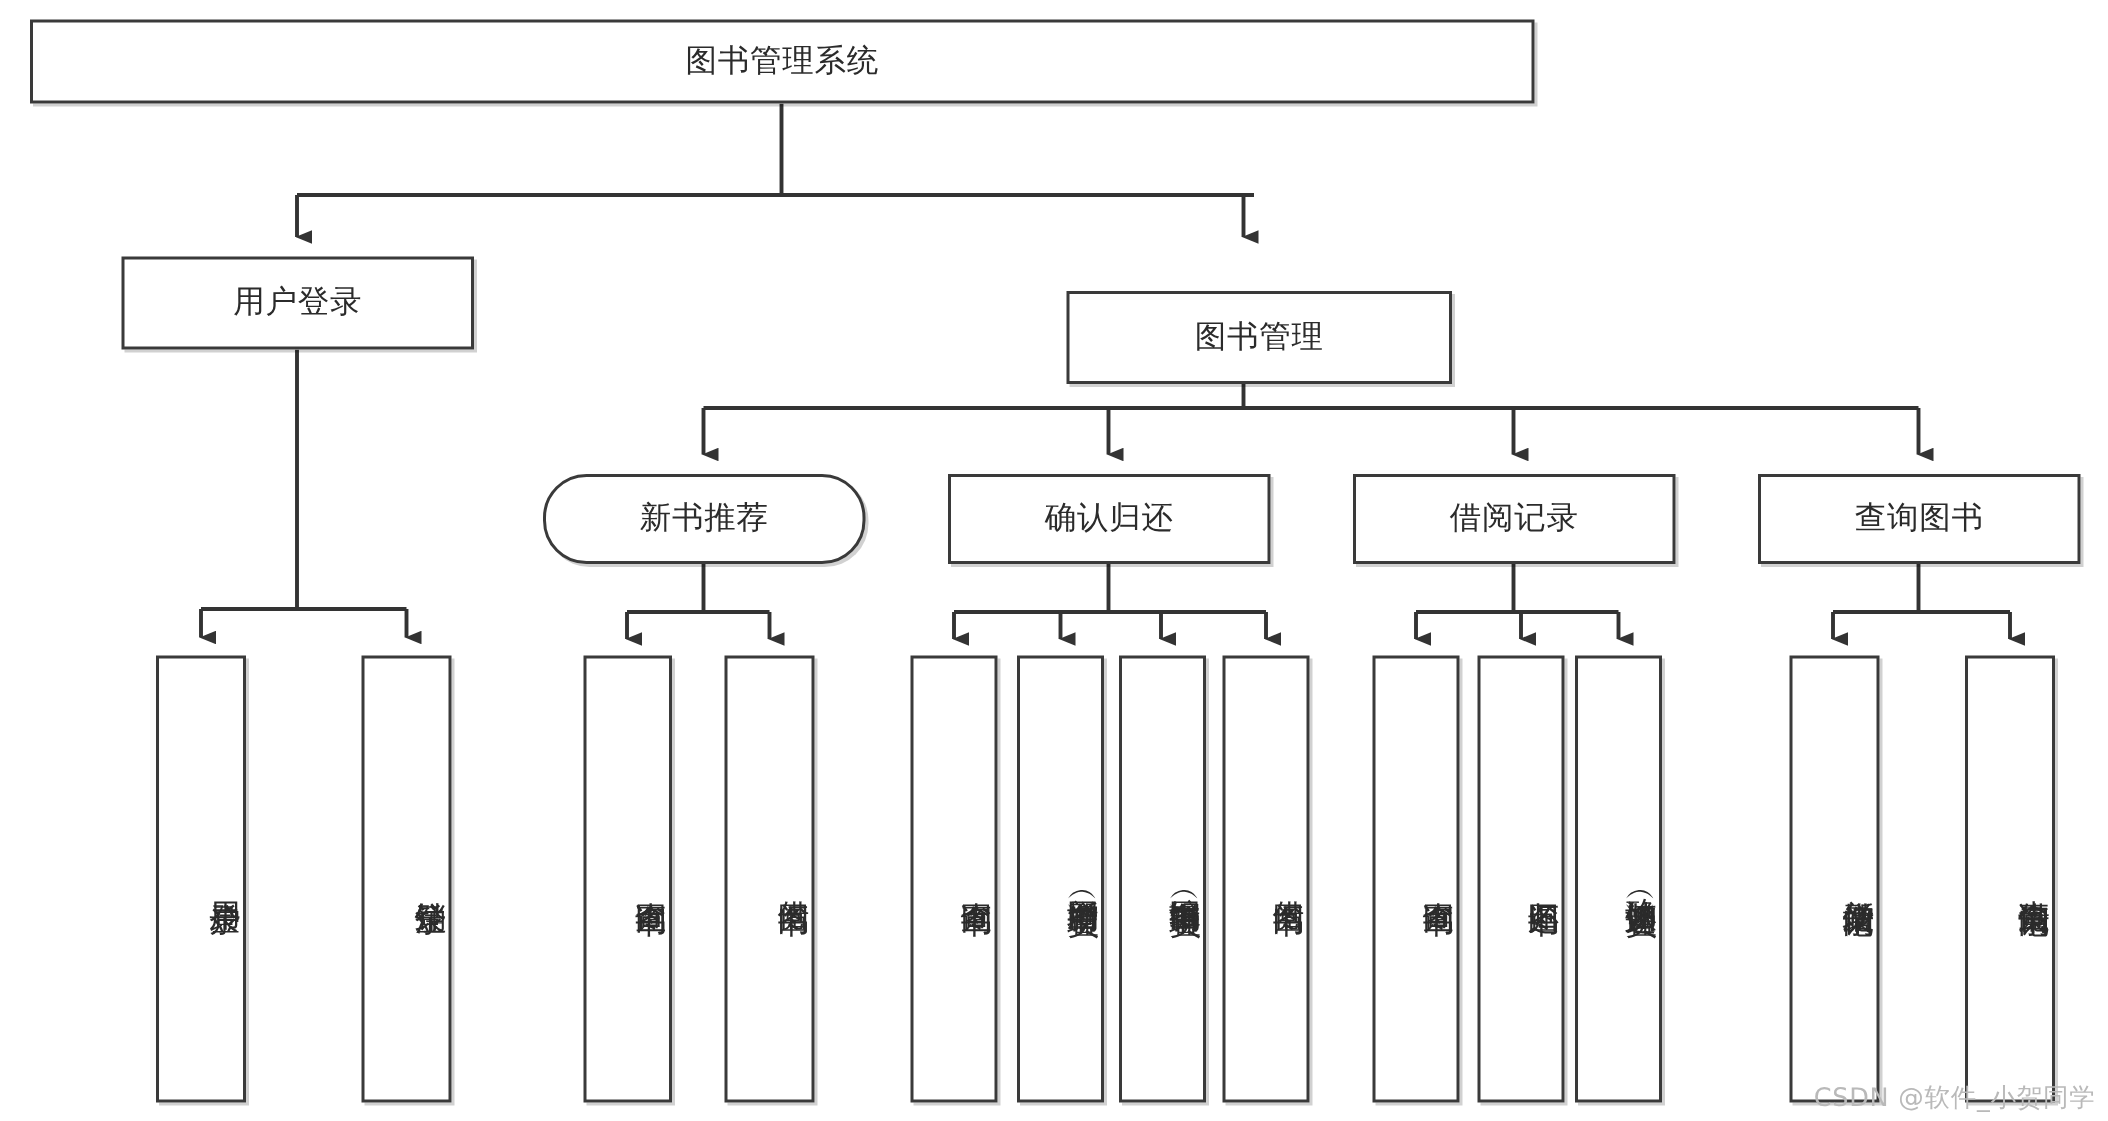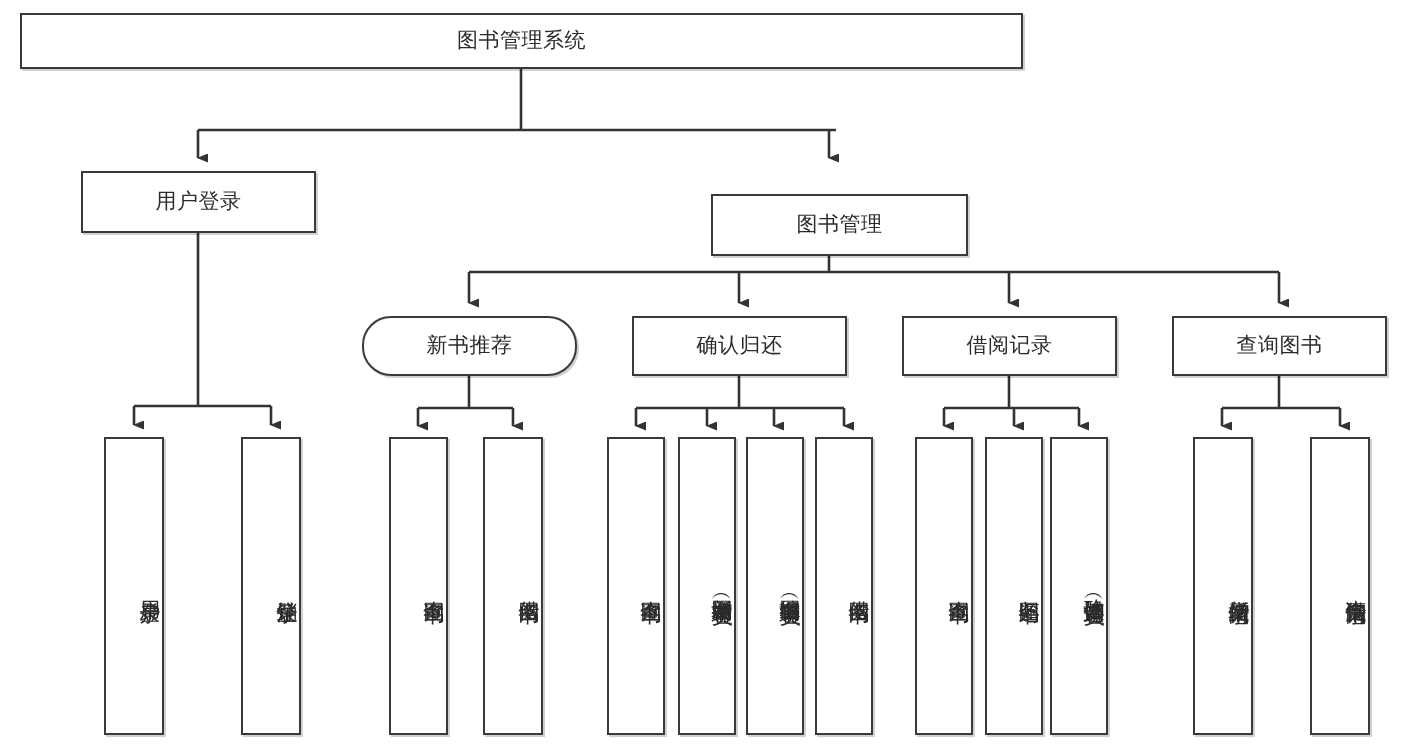--- a/index.html
+++ b/index.html
@@ -197,14 +197,15 @@
   </div>
 
   <div class="node vert" style="left:1193px; top:437px; width:60px; height:298px;">
     <span class="vlabel">新增借阅记录</span>
   </div>
 
   <div class="node vert" style="left:1310px; top:437px; width:60px; height:298px;">
     <span class="vlabel">查询借阅记录</span>
   </div>
 
+  <div class="watermark">CSDN @软件_小贺同学</div>
 
 </div>
 
 </body></html>

